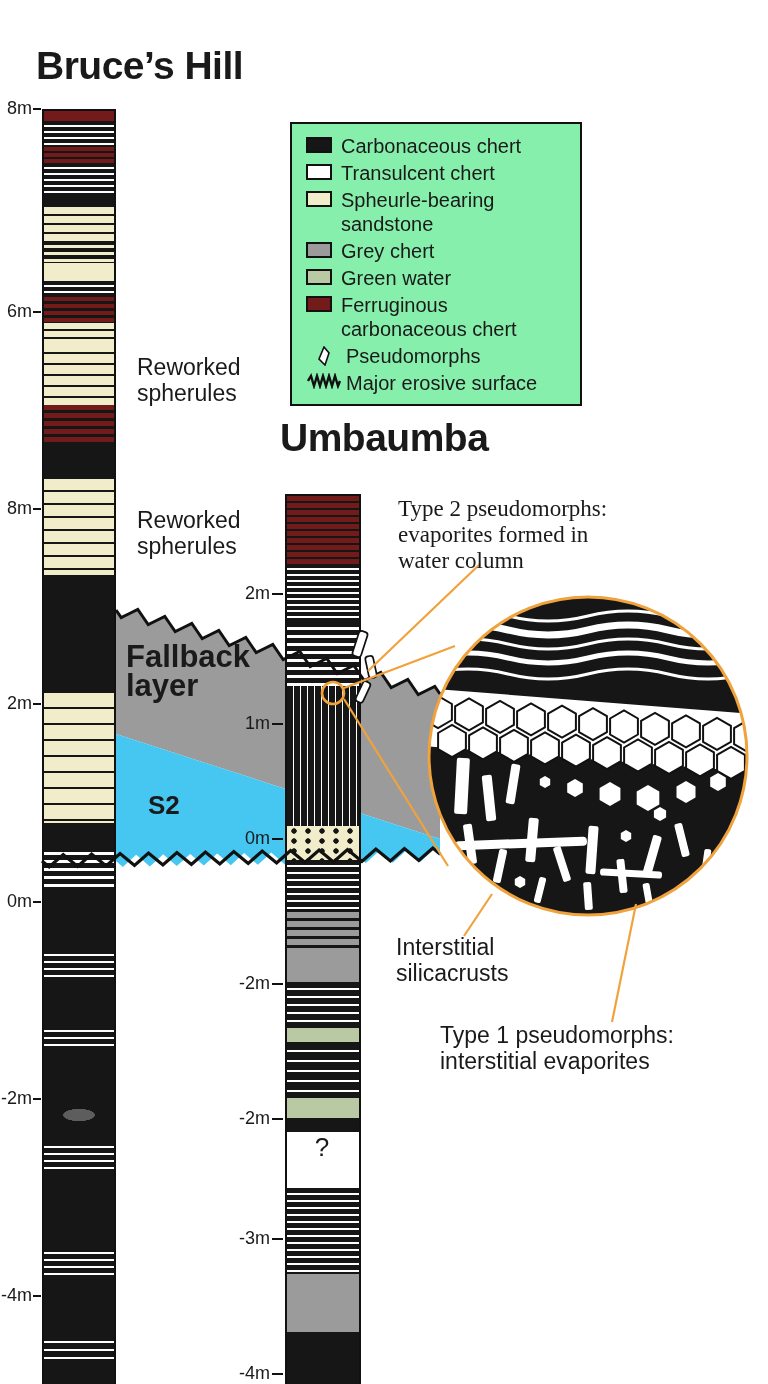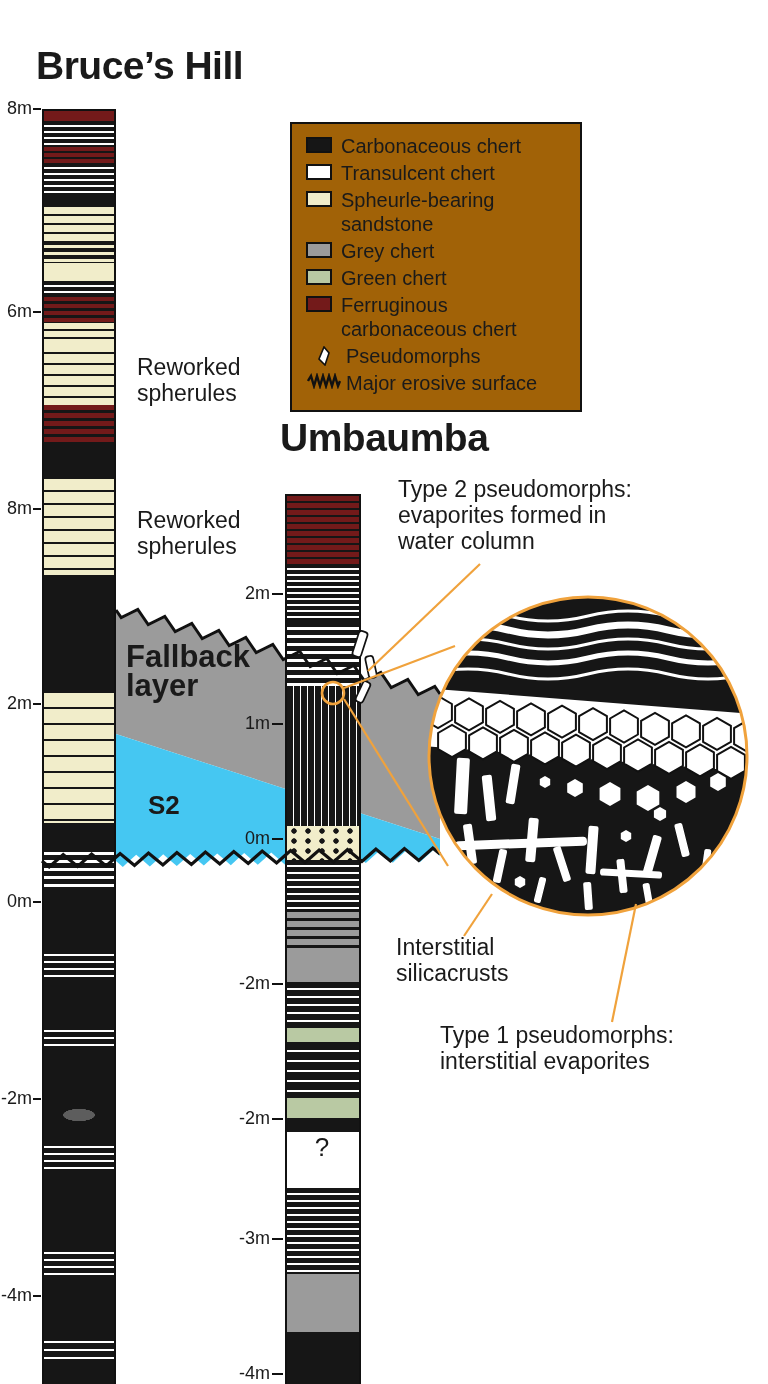--- a/index.html
+++ b/index.html
@@ -7,22 +7,22 @@
           font-family:"Liberation Sans",sans-serif;color:#1a1a1a;margin-top:44px;}
   .abs{position:absolute;}
   .title{font-weight:bold;font-size:39px;letter-spacing:-0.5px;z-index:6;}
   .ann{font-size:23px;line-height:26px;white-space:pre-line;z-index:6;}
   .ann.bold{font-weight:bold;}
   .column{position:absolute;border:2px solid #111;box-sizing:border-box;background:#fff;z-index:2;overflow:hidden;}
   .layers{width:100%;height:100%;}
   .layer{width:100%;}
   .tick-label{position:absolute;font-size:18px;text-align:right;z-index:6;}
   .tick-dash{position:absolute;height:2px;background:#111;z-index:6;}
-  #legend{position:absolute;left:290px;top:78px;width:292px;border:2px solid #111;background:#a16207;
-          padding:10px 8px 12px 14px;box-sizing:border-box;z-index:6;}
+  #legend{position:absolute;left:290px;top:78px;width:292px;border:2px solid #111;background:#86efac;
+          padding:10px 8px 6px 14px;box-sizing:border-box;z-index:6;}
   .legend-row{display:flex;align-items:flex-start;margin-bottom:3px;}
   .swatch{width:26px;height:16px;border:2px solid #111;box-sizing:border-box;margin-right:9px;flex:none;margin-top:3px;}
   .symwrap{width:36px;margin-right:4px;flex:none;display:flex;justify-content:center;margin-top:2px;}
   .legend-label{font-size:20px;line-height:24px;white-space:pre-line;}
   svg.overlay{position:absolute;left:0;top:0;pointer-events:none;}
   #svg-back{z-index:1;}
   #svg-front{z-index:3;}
 </style>
 </head>
 <body>
@@ -141,21 +141,21 @@
           <div class="swatch" style="background: rgb(241, 237, 202);"></div>
           <span class="legend-label">Spheurle-bearing
 sandstone</span>
         </div>
         <div class="legend-row">
           <div class="swatch" style="background: rgb(155, 155, 155);"></div>
           <span class="legend-label">Grey chert</span>
         </div>
         <div class="legend-row">
           <div class="swatch" style="background: rgb(185, 201, 163);"></div>
-          <span class="legend-label">Green chert</span>
+          <span class="legend-label">Green water</span>
         </div>
         <div class="legend-row">
           <div class="swatch" style="background: rgb(115, 26, 26);"></div>
           <span class="legend-label">Ferruginous
 carbonaceous chert</span>
         </div>
         <div class="legend-row">
           <div class="symwrap">
             <svg width="16" height="20" viewBox="0 0 16 20">
               <path d="M8 1 L13 7 L9 19 L3 13 Z" fill="#fff" stroke="#111" stroke-width="1.6"></path>
@@ -176,21 +176,21 @@
 
   <div class="abs title" style="left:280px;top:372px;">Umbaumba</div>
 
   <div class="abs ann" style="left:137px;top:310px;">Reworked
 spherules</div>
   <div class="abs ann" style="left:137px;top:463px;">Reworked
 spherules</div>
   <div class="abs ann bold" style="left:126px;top:598px;font-size:31px;line-height:29px;">Fallback
 layer</div>
   <div class="abs ann bold" style="left:148px;top:748px;font-size:26px;">S2</div>
-  <div class="abs ann" style="left:398px;top:432px;">Type 2 pseudomorphs:
+  <div class="abs ann" style="left:398px;top:452px;font-family:Liberation Serif, serif;">Type 2 pseudomorphs:
 evaporites formed in
 water column</div>
   <div class="abs ann" style="left:396px;top:890px;">Interstitial
 silicacrusts</div>
   <div class="abs ann" style="left:440px;top:978px;">Type 1 pseudomorphs:
 interstitial evaporites</div>
   <div class="abs ann" style="left:285px;top:1090px;width:74px;text-align:center;font-size:26px;">?</div>
 
   <svg id="svg-front" class="overlay" width="768" height="1384">
       <defs>

